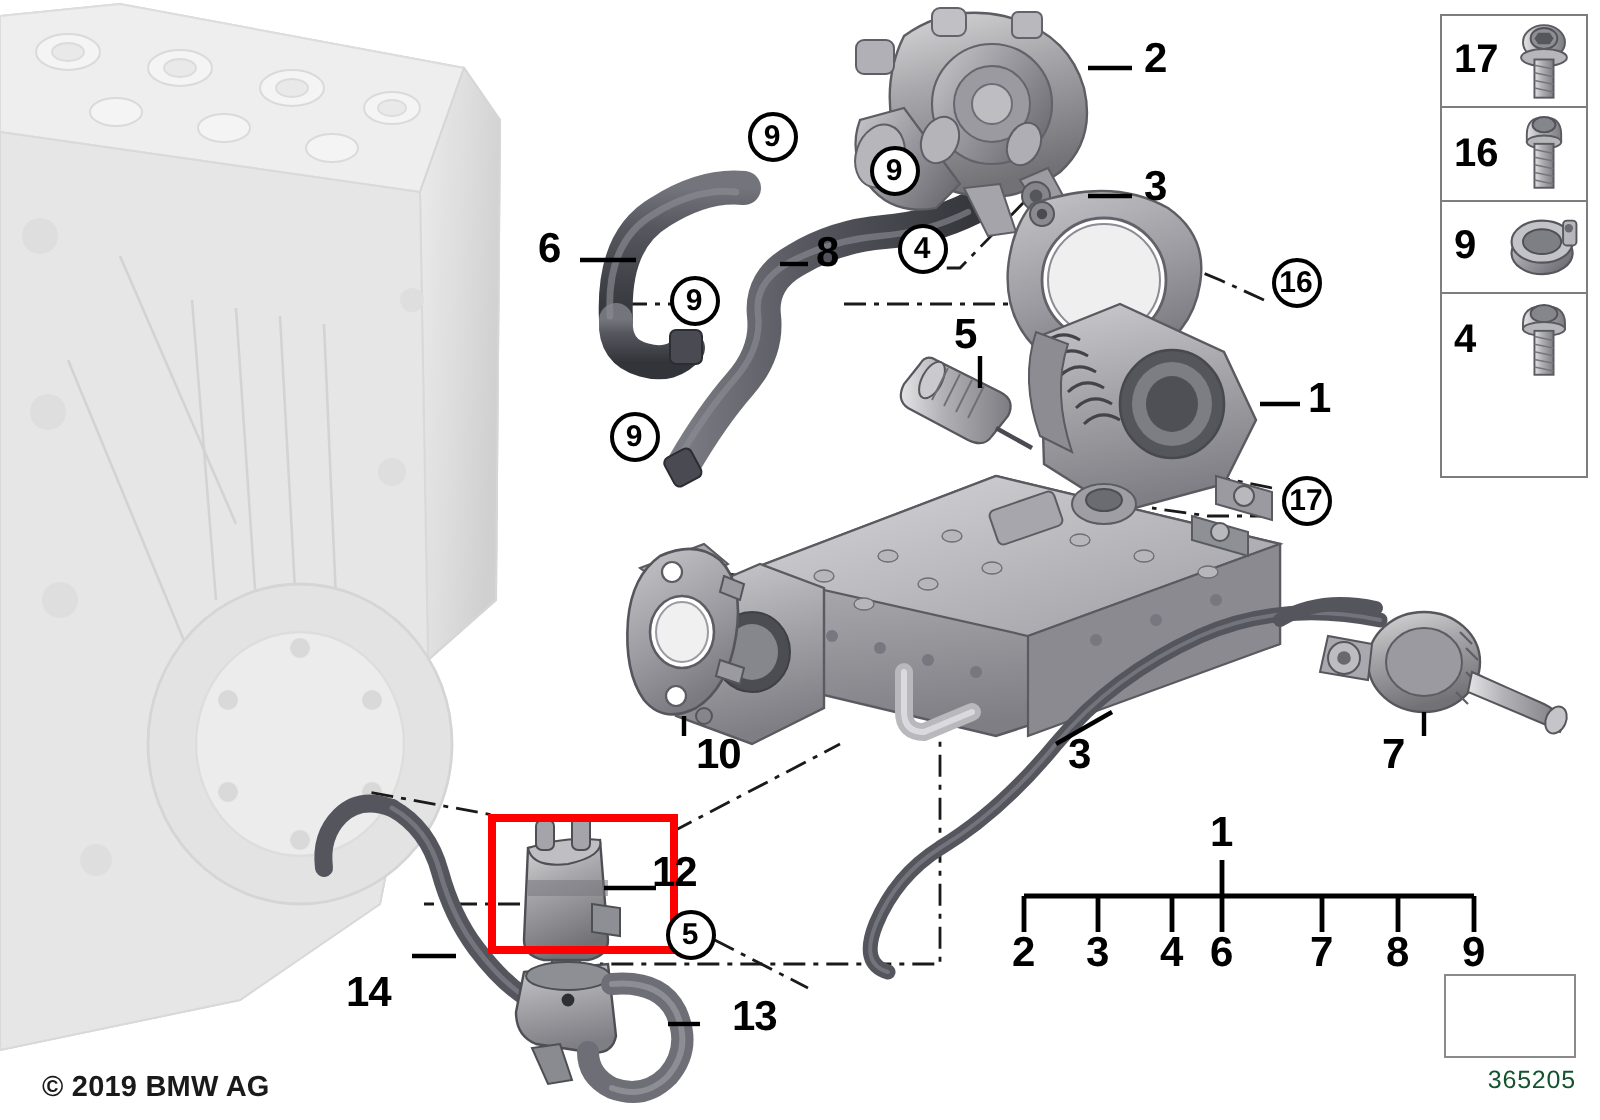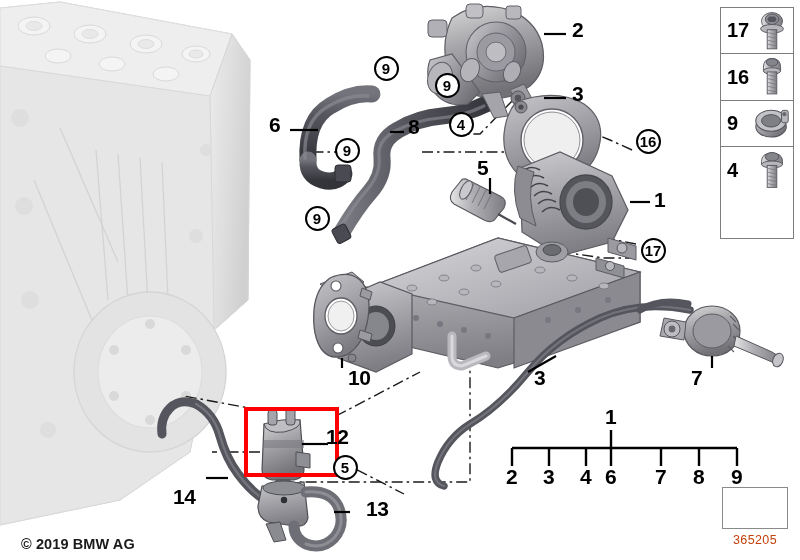--- a/index.html
+++ b/index.html
@@ -22,22 +22,22 @@
           border:1.4px solid #7d7d7d;box-sizing:border-box;background:#fff;}
   .lrow{position:relative;height:46.4px;border-bottom:1.4px solid #7d7d7d;
         box-sizing:border-box;display:flex;align-items:center;}
   .lrow:last-child{border-bottom:none;}
   .lnum{font-weight:bold;font-size:20px;color:#000;margin-left:6px;width:24px;}
   .lart{flex:1;height:100%;position:relative;}
 
   
   #arrowbox{position:absolute;left:722px;top:487px;width:66px;height:42px;
             border:1.2px solid #8a8a8a;box-sizing:border-box;background:#fff;}
-  #diagid{position:absolute;left:722px;top:533px;width:66px;text-align:center;
-          font-size:12.5px;color:#c2410c;letter-spacing:0.4px;}
+  #diagid{position:absolute;left:722px;top:533px;width:66px;text-align:right;
+          font-size:12.5px;color:#14532d;letter-spacing:0.4px;}
 
   #copyright{position:absolute;left:8px;top:536px;font-size:14.5px;
              font-weight:bold;color:#1a1a1a;letter-spacing:0.1px;margin-left:13px;}
 
   
   #redbox{position:absolute;left:244px;top:407px;width:95px;height:70px;
           border:4px solid #ff0000;box-sizing:border-box;pointer-events:none;}
 </style>
 </head>
 <body>

